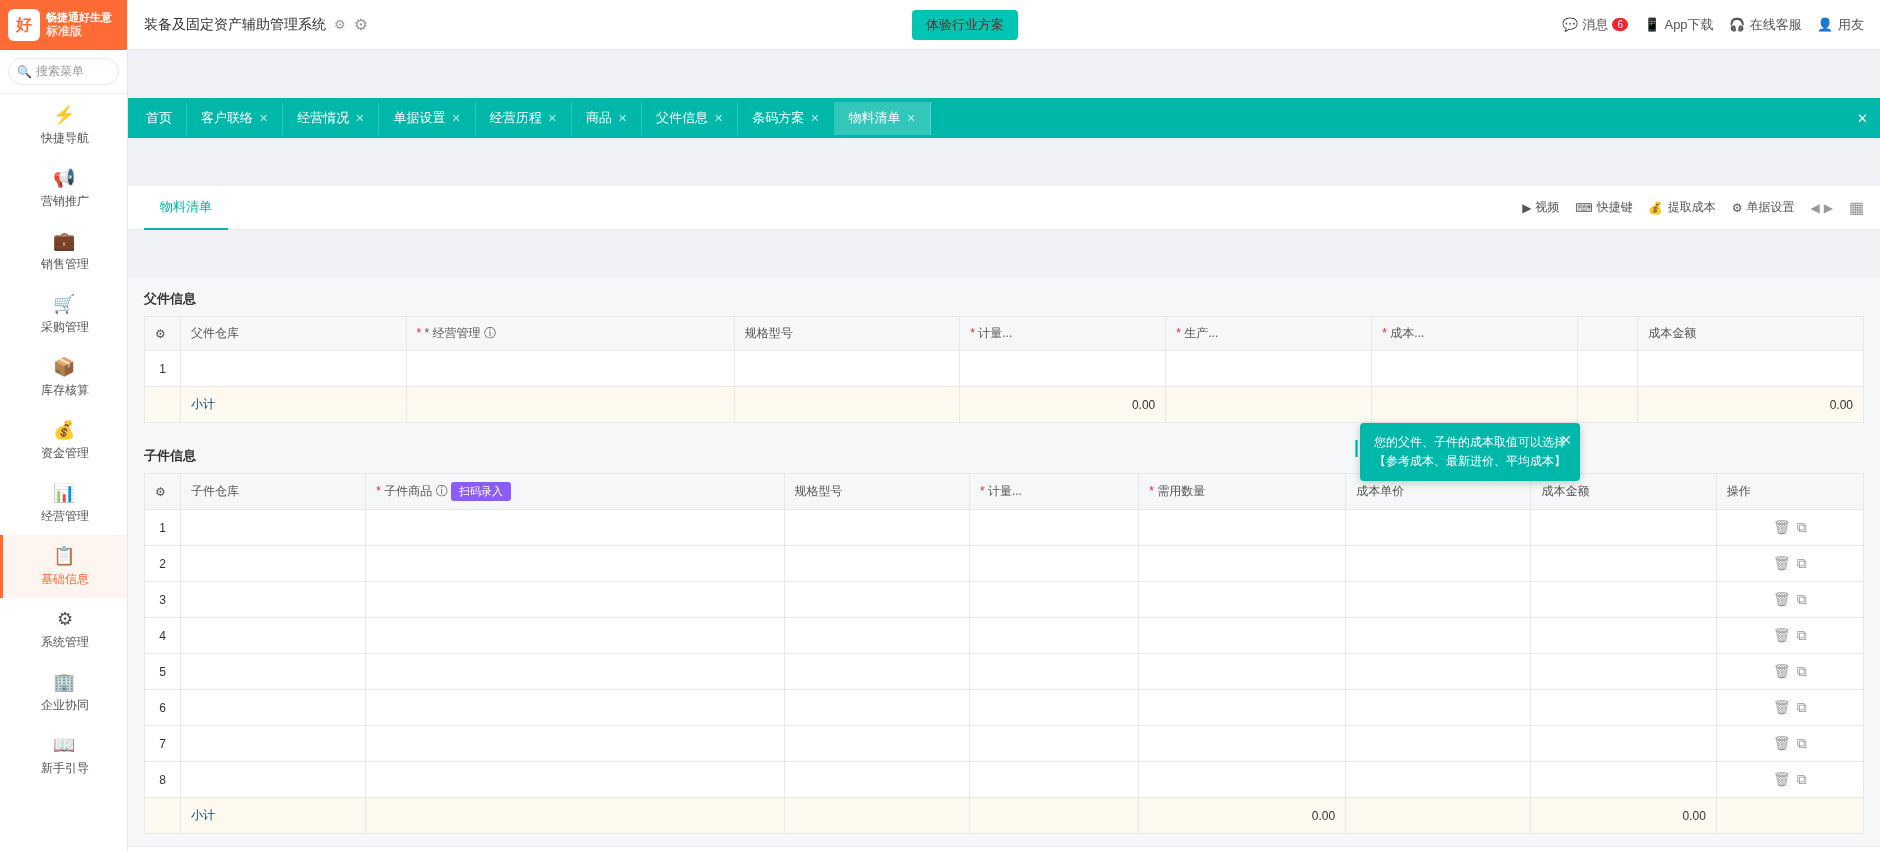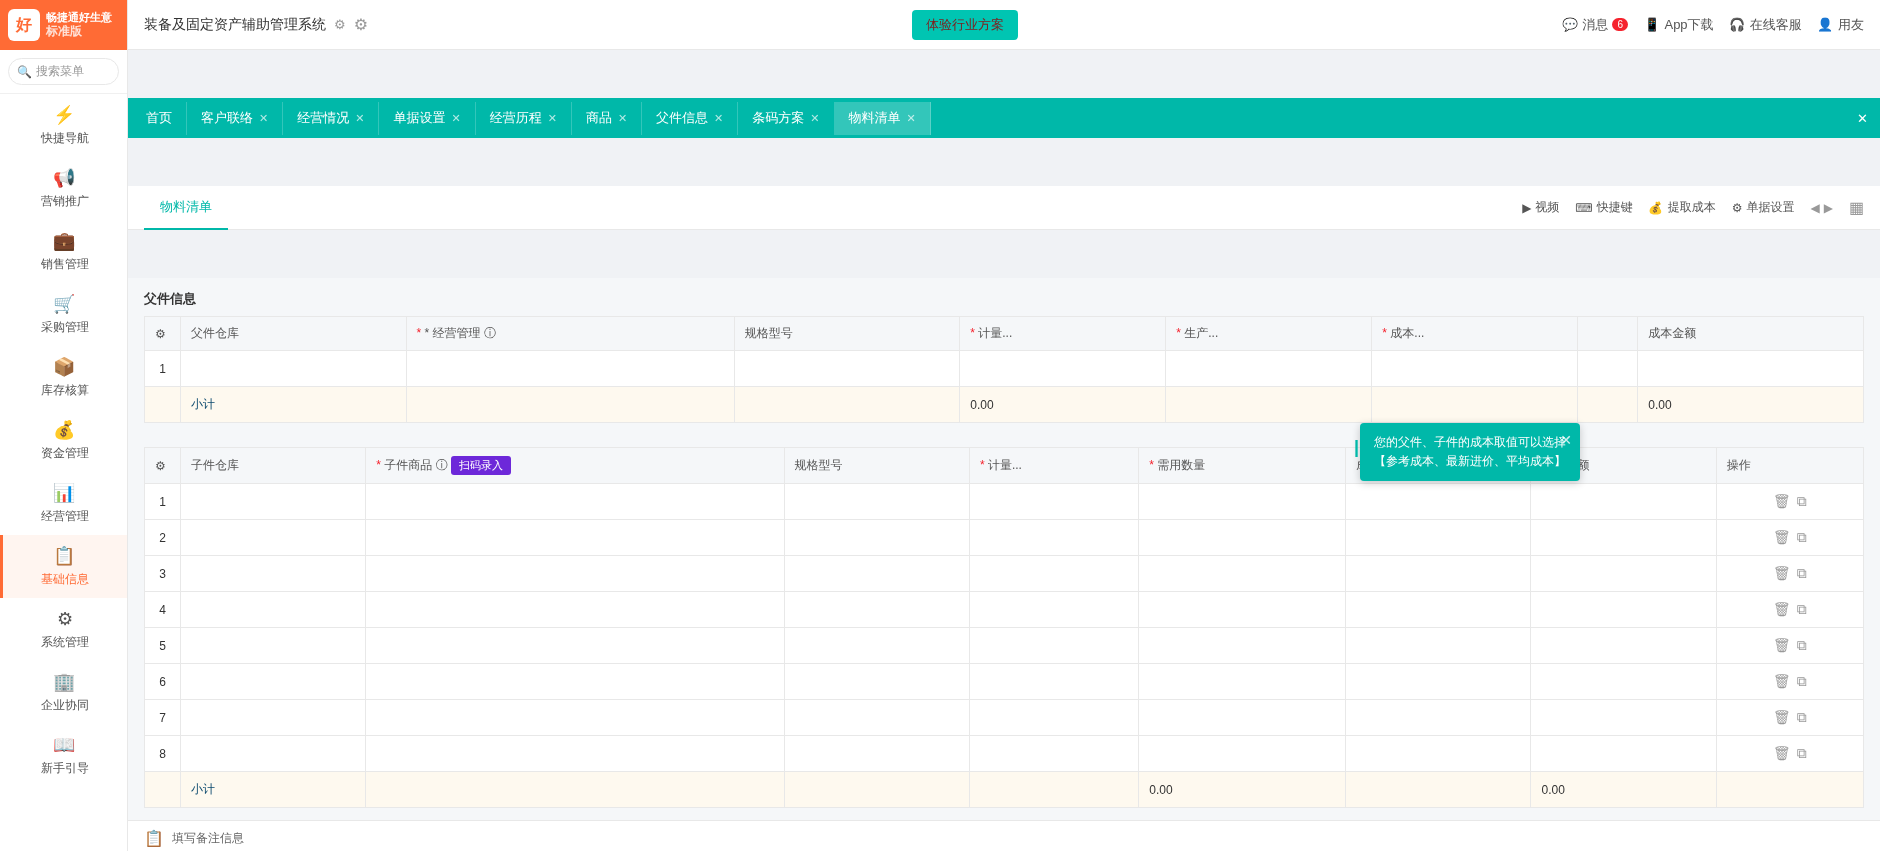--- a/index.html
+++ b/index.html
@@ -193,23 +193,23 @@
       color: #333;
       height: 36px;
     }
     .row-num { color: #999; text-align: center; width: 30px; }
     .subtotal-row td {
       background: #fef9ef !important;
       font-weight: 500;
       color: #333;
     }
     .subtotal-label { color: #0c4a6e; }
-    .col-amount { text-align: left; }
+    .col-amount { text-align: right; }
     .scan-btn {
-      background: #6d28d9;
+      background: #8b5cf6;
       color: #fff;
       border: none;
       border-radius: 3px;
       padding: 2px 8px;
       font-size: 11px;
       cursor: pointer;
     }
     .action-icons { display: flex; gap: 6px; justify-content: center; color: #999; font-size: 14px; cursor: pointer; }
 
     
@@ -474,20 +474,21 @@
             <td></td>
             <td></td>
             <td></td>
             <td class="col-amount">0.00</td>
           </tr>
         </tbody>
       </table>
     </div>
 
     <div class="section">
+      <div class="section-title">子件信息</div>
       <table class="data-table">
         <thead>
           <tr>
             <th class="settings-col"><span>⚙</span></th>
             <th><span>子件仓库</span></th>
             <th>
               <span class="required">*</span>
               <span>子件商品 ⓘ</span>
               <button class="scan-btn">扫码录入</button>
             </th>

